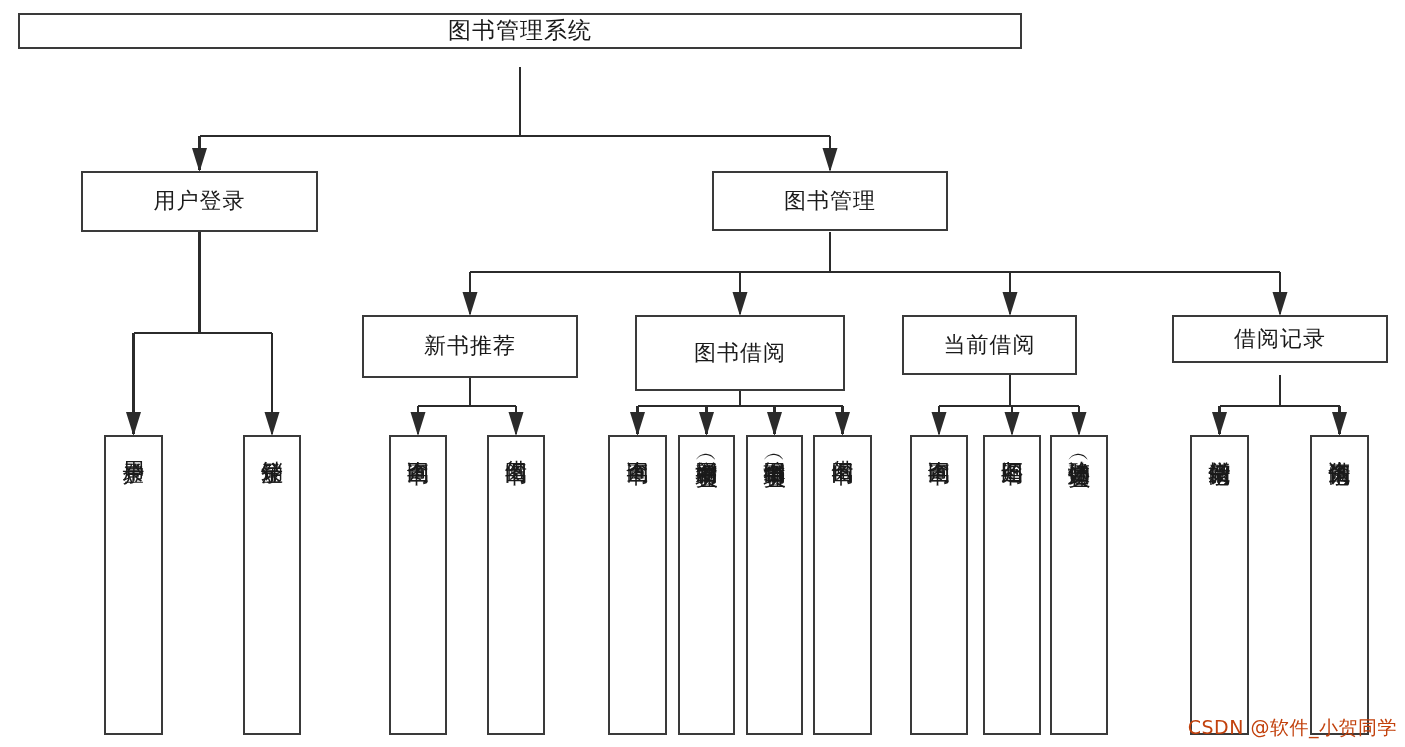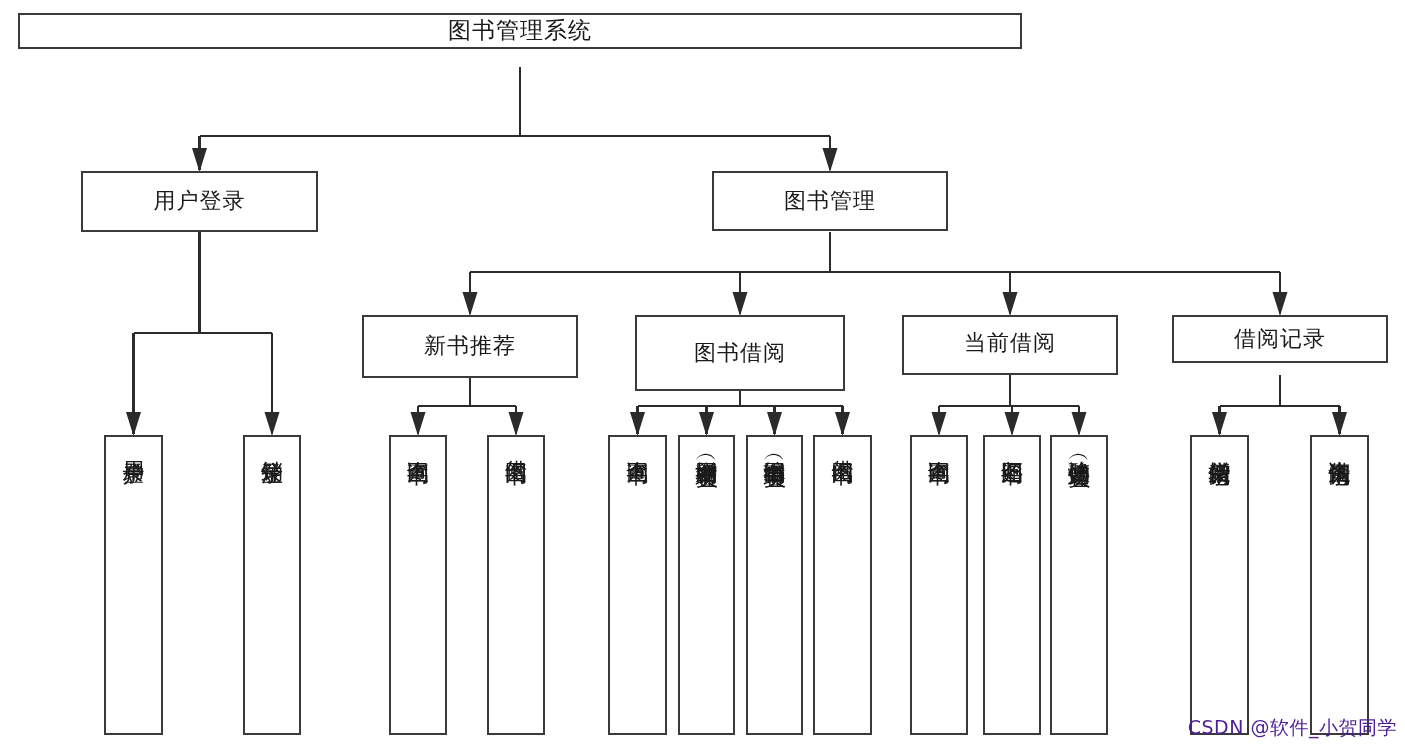--- a/index.html
+++ b/index.html
@@ -56,21 +56,21 @@
     -webkit-writing-mode: vertical-rl;
   }
   .node.root .label {
     font-size: 23px;
   }
   #watermark {
     position: absolute;
     right: 8px;
     bottom: 6px;
     font-size: 19px;
-    color: #4c1d95;
+    color: #c2410c;
     letter-spacing: 0.5px;
     white-space: nowrap;
     pointer-events: none;
   }
 </style>
 </head>
 <body>
 
 <div id="canvas">
 
@@ -142,21 +142,21 @@
   </div>
 
   <div class="node horiz" style="left:362px;top:315px;width:216px;height:63px;">
     <span class="label">新书推荐</span>
   </div>
 
   <div class="node horiz" style="left:635px;top:315px;width:210px;height:76px;">
     <span class="label">图书借阅</span>
   </div>
 
-  <div class="node horiz" style="left:902px;top:315px;width:216px;height:60px;font-family:Liberation Mono, monospace;">
+  <div class="node horiz" style="left:902px;top:315px;width:175px;height:60px;">
     <span class="label">当前借阅</span>
   </div>
 
   <div class="node horiz" style="left:1172px;top:315px;width:216px;height:48px;">
     <span class="label">借阅记录</span>
   </div>
 
   <div class="node vert" style="left:104px;top:435px;width:59px;height:300px;">
     <span class="label">用户登录</span>
   </div>

